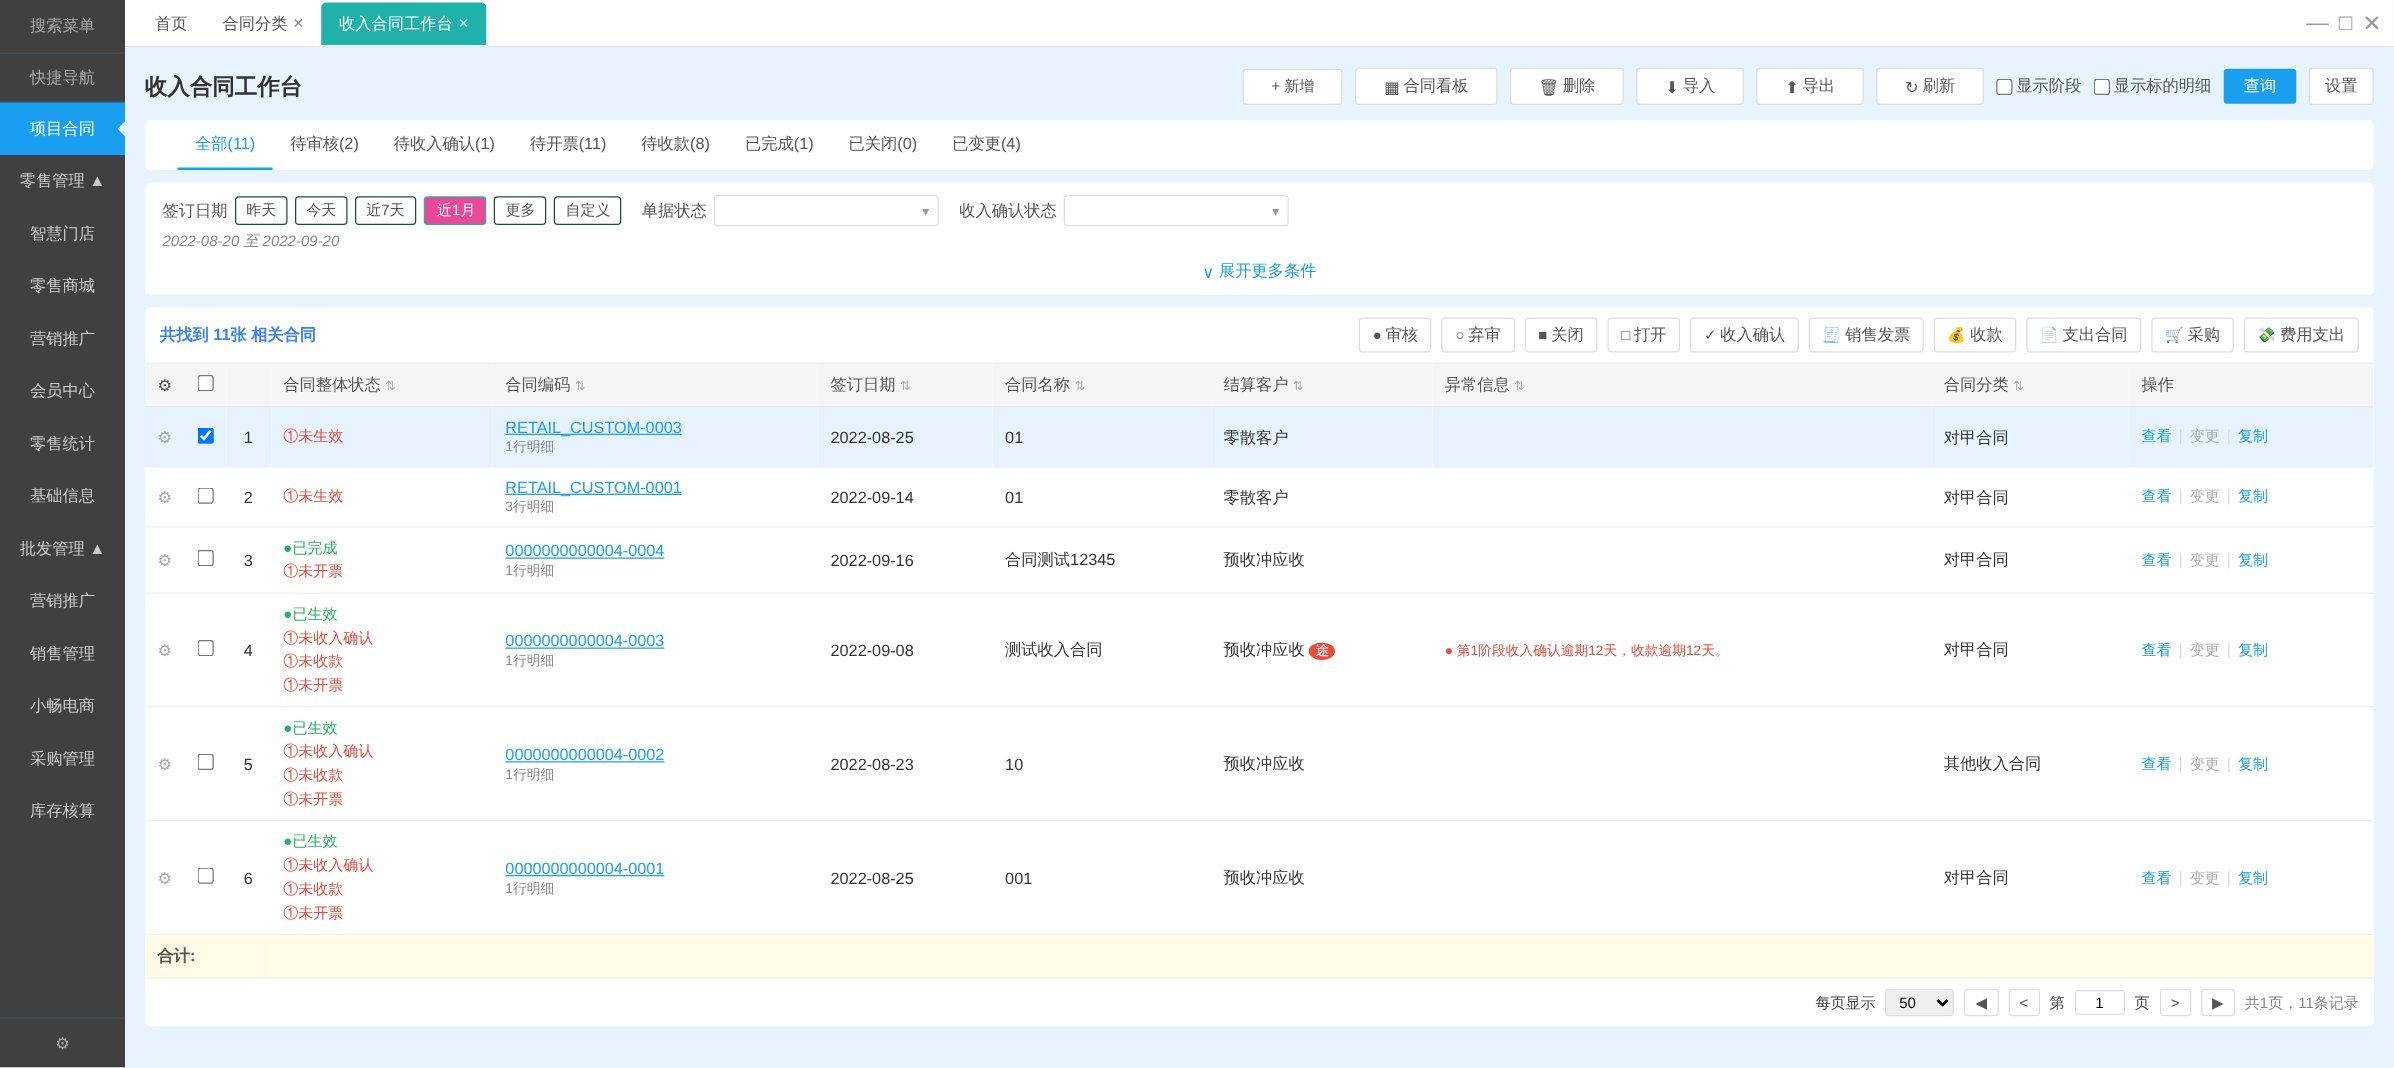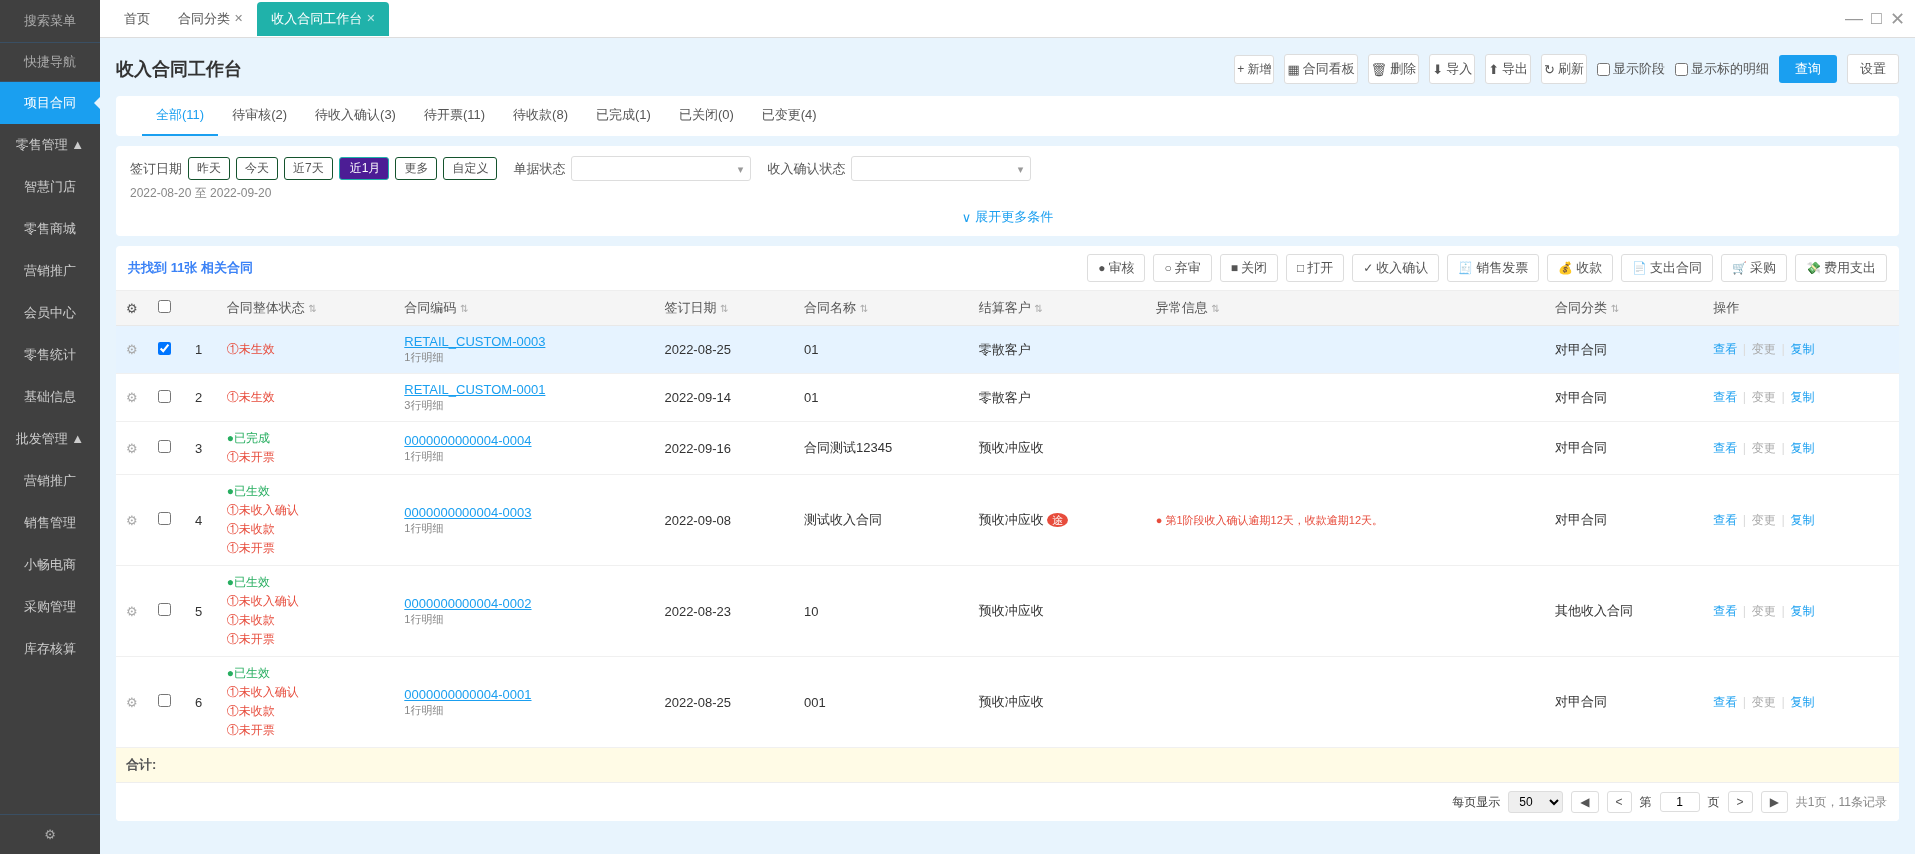--- a/index.html
+++ b/index.html
@@ -25,40 +25,40 @@
     .tabs-right { margin-left: auto; display: flex; align-items: center; gap: 8px; }
     .tabs-right span { font-size: 18px; color: #999; cursor: pointer; }
 
     
     .content { flex: 1; background: #e8f4fd; padding: 16px; overflow: auto; }
 
     
     .page-title-bar { display: flex; align-items: center; justify-content: space-between; margin-bottom: 12px; }
     .page-title { font-size: 18px; font-weight: bold; color: #333; }
     .toolbar { display: flex; align-items: center; gap: 10px; flex-wrap: wrap; }
-    .toolbar-btn { display: flex; align-items: center; gap: 3px; padding: 5px 2px; background: #fff; border: 1px solid #ddd; border-radius: 3px; cursor: pointer; color: #555; font-size: 12px; }
+    .toolbar-btn { display: flex; align-items: center; gap: 3px; padding: 5px 22px; background: #fff; border: 1px solid #ddd; border-radius: 3px; cursor: pointer; color: #555; font-size: 12px; }
     .toolbar-query { background: #1a9ff0; color: #fff; border: none; padding: 5px 16px; border-radius: 3px; cursor: pointer; font-size: 13px; }
     .toolbar-setting { background: #fff; color: #555; border: 1px solid #ddd; padding: 5px 12px; border-radius: 3px; cursor: pointer; font-size: 13px; }
     .checkbox-item { display: flex; align-items: center; gap: 3px; font-size: 12px; color: #555; cursor: pointer; }
     .checkbox-item input { cursor: pointer; }
 
     
     .status-tabs { display: flex; gap: 0; background: #fff; border-radius: 4px; margin-bottom: 10px; padding: 0 26px; }
     .status-tab { padding: 10px 14px; cursor: pointer; color: #555; font-size: 13px; border-bottom: 2px solid transparent; }
     .status-tab.active { color: #1a9ff0; border-bottom: 2px solid #1a9ff0; }
 
     
     .filter-area { background: #fff; border-radius: 4px; padding: 10px 14px; margin-bottom: 10px; }
     .filter-row { display: flex; align-items: center; gap: 16px; flex-wrap: wrap; }
     .filter-item { display: flex; align-items: center; gap: 6px; }
     .filter-label { color: #555; font-size: 13px; white-space: nowrap; }
     .date-options { display: flex; gap: 6px; align-items: center; }
     .date-btn { padding: 2px 8px; border: 1px solid #14532d; border-radius: 3px; cursor: pointer; color: #555; font-size: 12px; background: #fff; }
-    .date-btn.active { background: #4c1d95; color: #fff; border-color: #20b2aa; padding-left: 10px; }
-    .date-range { font-size: 12px; color: #888; margin-top: 20px; }
+    .date-btn.active { background: #ec4899; color: #fff; border-color: #20b2aa; padding-left: 10px; }
+    .date-range { font-size: 12px; color: #888; margin-top: 20px; font-style: italic; }
     .filter-select { border: 1px solid #ddd; border-radius: 3px; padding: 4px 24px 4px 8px; color: #555; font-size: 13px; background: #fff; cursor: pointer; min-width: 180px; appearance: none; position: relative; }
     .select-wrapper { position: relative; display: inline-block; }
     .select-wrapper::after { content: '▾'; position: absolute; right: 8px; top: 50%; transform: translateY(-50%); pointer-events: none; color: #999; font-size: 11px; }
     .expand-more { display: flex; align-items: center; justify-content: center; gap: 4px; color: #1a9ff0; font-size: 12px; cursor: pointer; margin-top: 6px; }
 
     
     .table-area { background: #fff; border-radius: 4px; overflow: hidden; }
     .table-toolbar { display: flex; align-items: center; justify-content: space-between; padding: 8px 12px; border-bottom: 1px solid #eee; }
     .table-info { font-size: 13px; color: #555; }
     .table-info span { color: #3b82f6; font-weight: bold; }
@@ -173,21 +173,21 @@
           <span>显示标的明细</span>
         </label>
         <button class="toolbar-query">查询</button>
         <button class="toolbar-setting">设置</button>
       </div>
     </div>
 
     <div class="status-tabs" id="status-tabs-container">
         <div class="status-tab active">全部(11)</div>
         <div class="status-tab">待审核(2)</div>
-        <div class="status-tab">待收入确认(3)</div>
+        <div class="status-tab">待收入确认(1)</div>
         <div class="status-tab">待开票(11)</div>
         <div class="status-tab">待收款(8)</div>
         <div class="status-tab">已完成(1)</div>
         <div class="status-tab">已关闭(0)</div>
         <div class="status-tab">已变更(4)</div>
       </div>
 
     <div class="filter-area">
       <div class="filter-row">
         <div class="filter-item">

